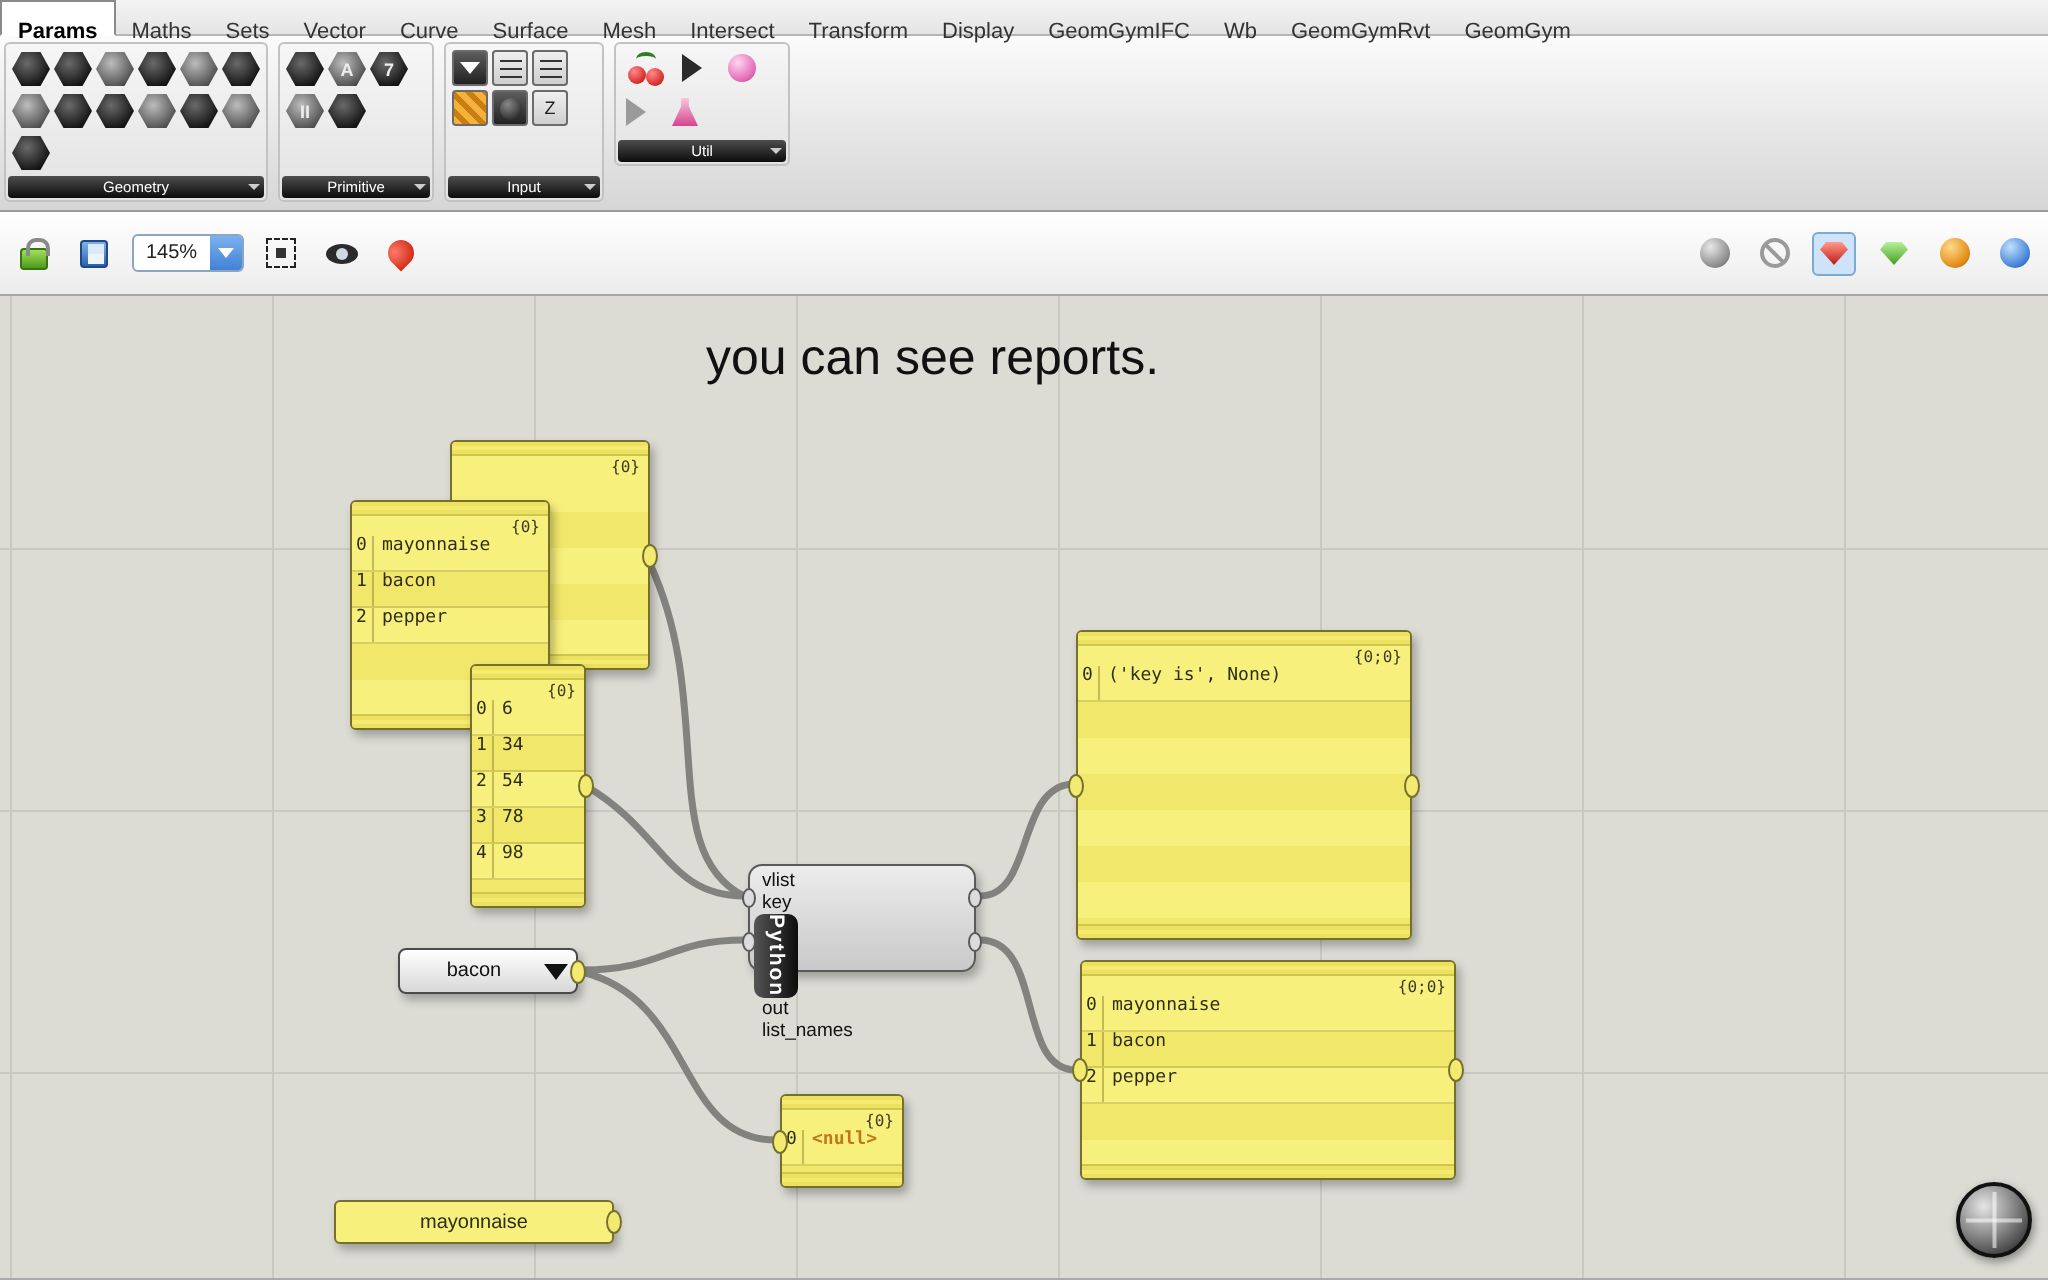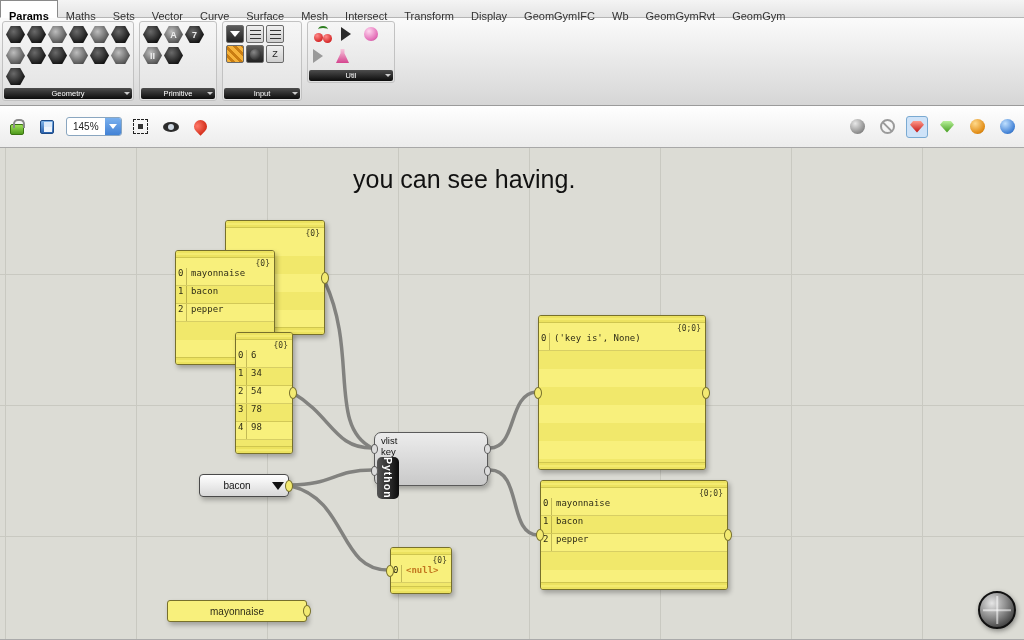--- a/index.html
+++ b/index.html
@@ -238,21 +238,21 @@
   <svg class="wires" width="1024" height="491" viewBox="0 0 1024 491">
     <path d="M 325 134 C 358 205, 328 278, 372 300"></path>
     <path d="M 293 245 C 332 268, 334 300, 372 300"></path>
     <path d="M 291 337 C 332 337, 334 322, 372 322"></path>
     <path d="M 291 338 C 348 352, 338 422, 388 422"></path>
     <path d="M 490 300 C 517 300, 508 246, 536 244"></path>
     <path d="M 490 322 C 522 322, 508 387, 538 387"></path>
   </svg>
 
   <div class="annotation">
-    <div>you can see having.</div>
+    <div>you can see reports.</div>
   </div>
 
   <div class="gh-panel" style="left:225px;top:72px;width:100px;height:115px;">
     <div class="grip top"></div>
     <div class="p-hdr">{0}</div>
     <div class="p-rows"></div>
     <div class="grip bottom"></div>
     <div class="nub right"></div>
   </div>
 
@@ -312,20 +312,24 @@
   </div>
 
   <div class="python" style="left:374px;top:284px;width:114px;height:54px;">
     <div class="py-col in">
       <span>vlist</span>
       <span>key</span>
     </div>
     <div class="py-core">
         <span>Python</span>
       </div>
+    <div class="py-col outs">
+      <span>out</span>
+      <span>list_names</span>
+    </div>
     <div class="py-nub" style="left:-4px;top:11px;"></div>
     <div class="py-nub" style="left:-4px;top:33px;"></div>
     <div class="py-nub" style="right:-4px;top:11px;"></div>
     <div class="py-nub" style="right:-4px;top:33px;"></div>
   </div>
 
   <div class="gh-panel" style="left:538px;top:167px;width:168px;height:155px;">
     <div class="grip top"></div>
     <div class="p-hdr">{0;0}</div>
     <div class="p-rows">

